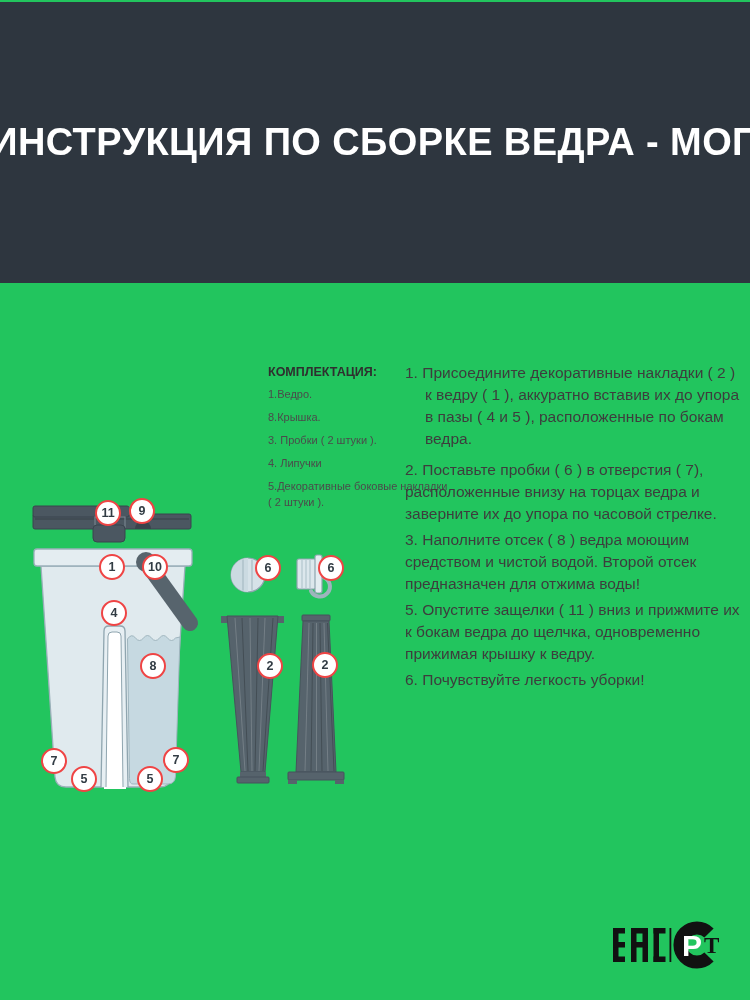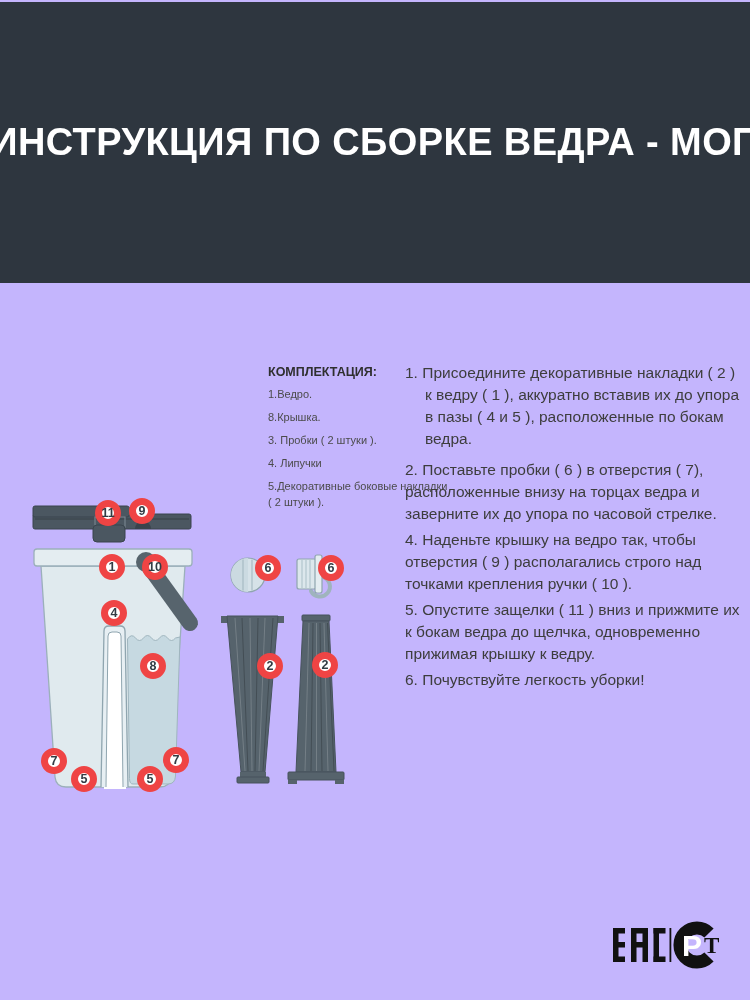--- a/index.html
+++ b/index.html
@@ -1,33 +1,33 @@
 <!DOCTYPE html>
 <html><head>
 <meta charset="utf-8">
 <style>
   html,body{margin:0;padding:0;background:#fff;}
-  .page{position:relative;width:750px;height:1000px;background:#c4b5fd;overflow:hidden;
+  .page{position:relative;width:750px;height:1000px;background:#22c55e;overflow:hidden;
         font-family:"Liberation Sans",sans-serif;}
   
   .header{position:absolute;left:0;top:2px;width:750px;height:281px;background:#2e363f;
           display:flex;align-items:center;justify-content:center;}
   .header h1{margin:0;color:#ffffff;font-size:38px;font-weight:bold;letter-spacing:.4px;white-space:nowrap;}
   
   .kit{position:absolute;left:223px;top:364px;width:180px;margin-left:45px;}
   .kit-title{font-size:12.5px;font-weight:bold;color:#2f2f2f;margin-bottom:6px;line-height:16px;}
   .kit-item{font-size:11px;color:#4b4b4b;line-height:16px;margin-bottom:7px;}
   
   .steps{position:absolute;left:405px;top:362px;width:336px;color:#3d3d3d;}
   .step{margin:0 0 4px 0;font-size:15.5px;line-height:22px;}
   .step.hang{padding-left:20px;text-indent:-20px;margin-bottom:9px;}
   
   .diagram{position:absolute;left:25px;top:495px;width:330px;height:310px;}
   .co{position:absolute;width:26px;height:26px;border-radius:50%;background:#fff;
-      border:7px solid #ef4444;display:flex;align-items:center;justify-content:center;
+      border:2px solid #ef4444;display:flex;align-items:center;justify-content:center;
       font-size:12.5px;font-weight:bold;color:#323c44;box-sizing:border-box;}
   
   .logos{position:absolute;left:600px;top:916px;width:148px;height:58px;}
 </style>
 </head>
 <body>
 
 <div class="page">
 
   <div class="header">
@@ -39,21 +39,21 @@
     <div class="kit-item">1.Ведро.</div>
     <div class="kit-item">8.Крышка.</div>
     <div class="kit-item">3. Пробки ( 2 штуки ).</div>
     <div class="kit-item">4. Липучки</div>
     <div class="kit-item">5.Декоративные боковые накладки ( 2 штуки ).</div>
   </div>
 
   <div class="steps">
     <p class="step hang"><span>1.</span> <span>Присоедините декоративные накладки ( 2 ) к ведру ( 1 ), аккуратно вставив их до упора в пазы ( 4 и 5 ), расположенные по бокам ведра.</span></p>
     <p class="step"><span>2.</span> <span>Поставьте пробки ( 6 ) в отверстия ( 7), расположенные внизу на торцах ведра и заверните их до упора по часовой стрелке.</span></p>
-    <p class="step"><span>4.</span> <span>Наденьте крышку на ведро так, чтобы отверстия ( 9 ) располагались строго над точками крепления ручки ( 10 ).</span></p>
+    <p class="step"><span>3.</span> <span>Наполните отсек ( 8 ) ведра моющим средством и чистой водой. Второй отсек предназначен для отжима воды!</span></p>
     <p class="step"><span>5.</span> <span>Опустите защелки ( 11 ) вниз и прижмите их к бокам ведра до щелчка, одновременно прижимая крышку к ведру.</span></p>
     <p class="step"><span>6.</span> <span>Почувствуйте легкость уборки!</span></p>
   </div>
 
   <svg class="diagram" viewBox="0 0 330 310" xmlns="http://www.w3.org/2000/svg">
 
     <g>
       <rect x="8" y="19" width="158" height="15" rx="2" fill="#4b5761" stroke="#3a454e" stroke-width="1"></rect>
       <rect x="8" y="11" width="96" height="11" rx="2" fill="#4b5761" stroke="#3a454e" stroke-width="1"></rect>
       <path d="M103 12 Q114 12 118 20 L103 20 Z" fill="#4b5761"></path>

